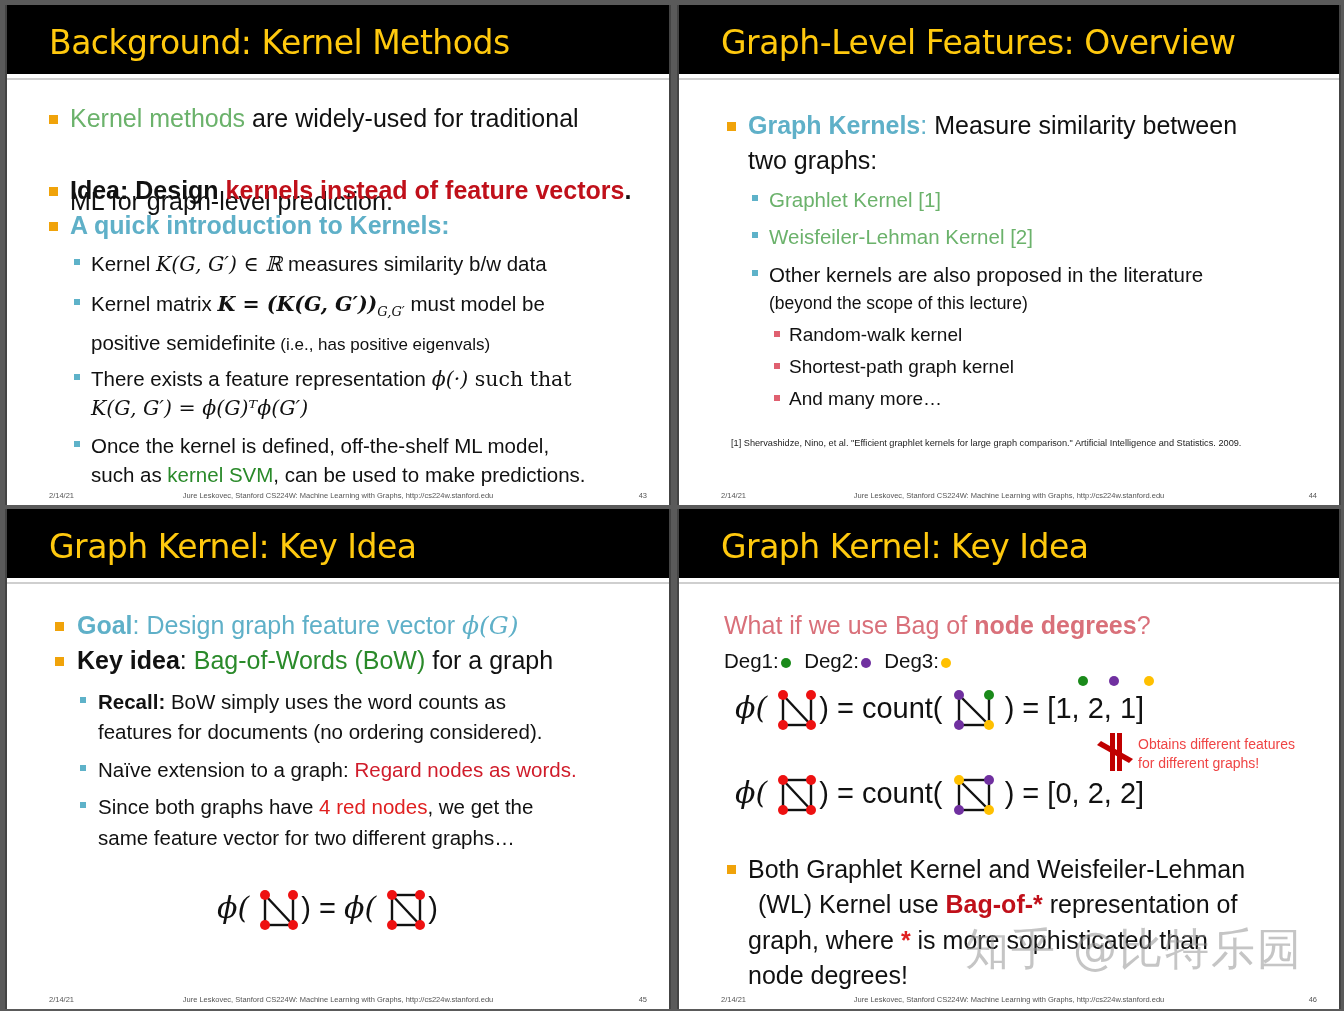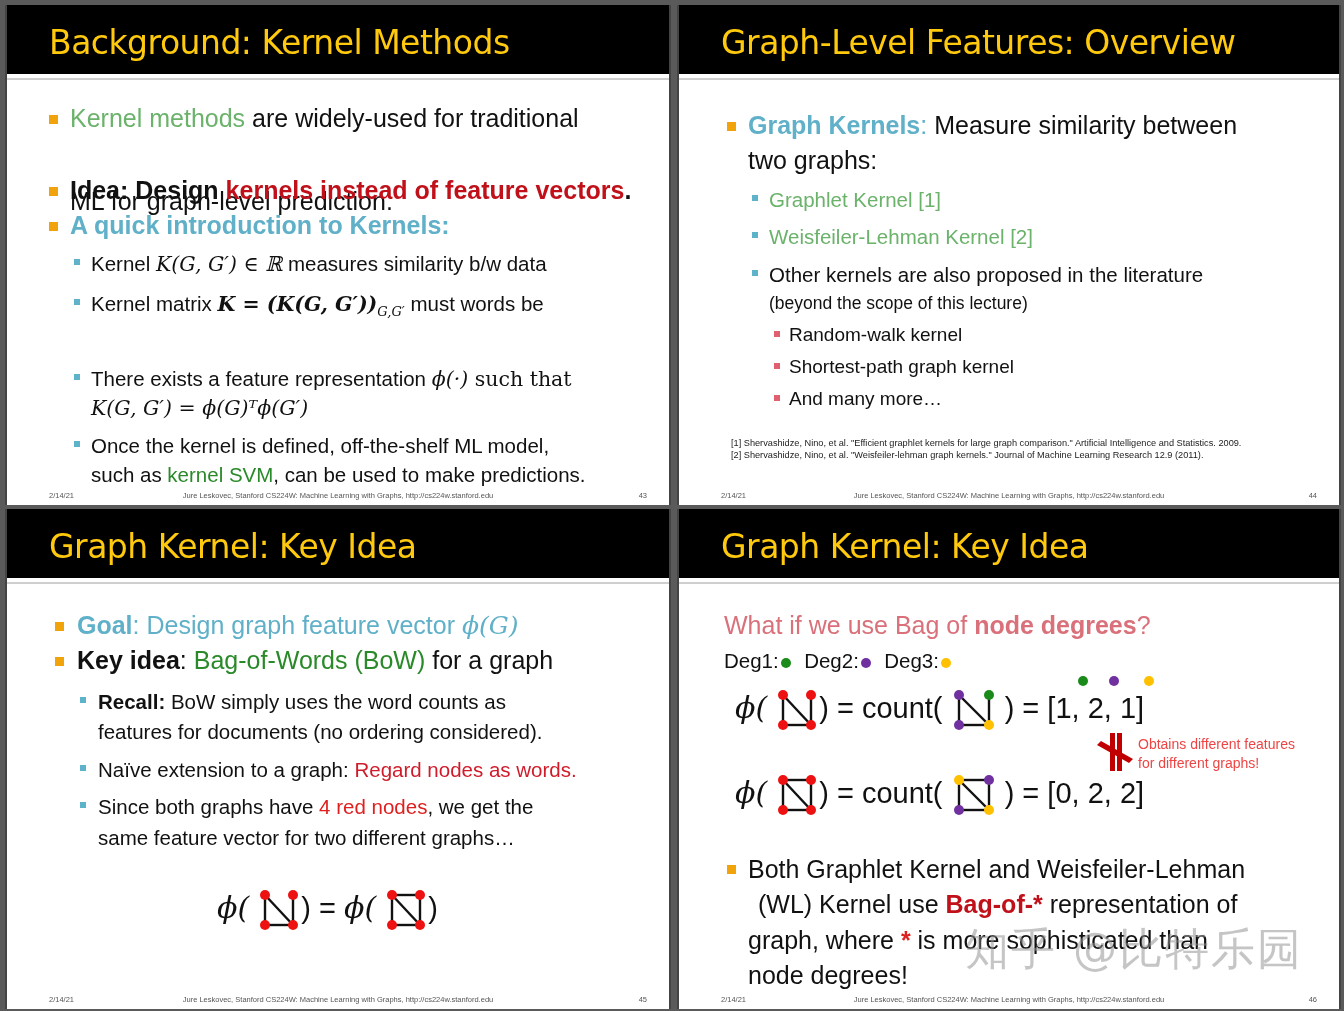--- a/index.html
+++ b/index.html
@@ -92,21 +92,24 @@
   <div class="sq1" style="left:42px;top:217px;"></div>
   <div class="b1 bold teal" style="left:63px;top:203px;">A quick introduction to Kernels:</div>
 
   <div class="sq2" style="left:67px;top:254px;"></div>
   <div class="b2" style="left:84px;top:244px;">
     <span>Kernel </span><span class="math">K(G, G′) ∈ ℝ</span><span>  measures similarity b/w data</span>
   </div>
 
   <div class="sq2" style="left:67px;top:294px;"></div>
   <div class="b2" style="left:84px;top:284px;">
-    <span>Kernel matrix </span><span class="math bold">K = (K(G, G′))</span><sub class="math" style="font-size:13px;">G,G′</sub><span> must words be</span>
+    <span>Kernel matrix </span><span class="math bold">K = (K(G, G′))</span><sub class="math" style="font-size:13px;">G,G′</sub><span> must model be</span>
+  </div>
+  <div class="b2" style="left:84px;top:323px;">
+    <span>positive semidefinite</span><span class="small"> (i.e., has positive eigenvals)</span>
   </div>
 
   <div class="sq2" style="left:67px;top:369px;"></div>
   <div class="b2" style="left:84px;top:359px;">
     <span>There exists a feature representation </span><span class="math">ϕ(·)</span><span class="mathr"> such that</span>
   </div>
   <div class="b2 math" style="left:84px;top:389px;">K(G, G′) = ϕ(G)ᵀϕ(G′)</div>
 
   <div class="sq2" style="left:67px;top:436px;"></div>
   <div class="b2" style="left:84px;top:426px;">Once the kernel is defined, off-the-shelf ML model,</div>
@@ -144,21 +147,20 @@
 
   <div class="sq3" style="left:95px;top:326px;"></div>
   <div class="b3" style="left:110px;top:316px;">Random-walk kernel</div>
   <div class="sq3" style="left:95px;top:358px;"></div>
   <div class="b3" style="left:110px;top:348px;">Shortest-path graph kernel</div>
   <div class="sq3" style="left:95px;top:390px;"></div>
   <div class="b3" style="left:110px;top:380px;">And many more…</div>
 
   <div class="refs" style="top:432px;">
     <div>[1] Shervashidze, Nino, et al. "Efficient graphlet kernels for large graph comparison." Artificial Intelligence and Statistics. 2009.</div>
-    <div>[2] Shervashidze, Nino, et al. "Weisfeiler-lehman graph kernels." Journal of Machine Learning Research 12.9 (2011).</div>
   </div>
 
   <div class="footer">
     <span class="date">2/14/21</span>
     <span class="credit">Jure Leskovec, Stanford CS224W: Machine Learning with Graphs, http://cs224w.stanford.edu</span>
     <span class="num">44</span>
   </div>
 </div>
 
 <div class="slide s3">

